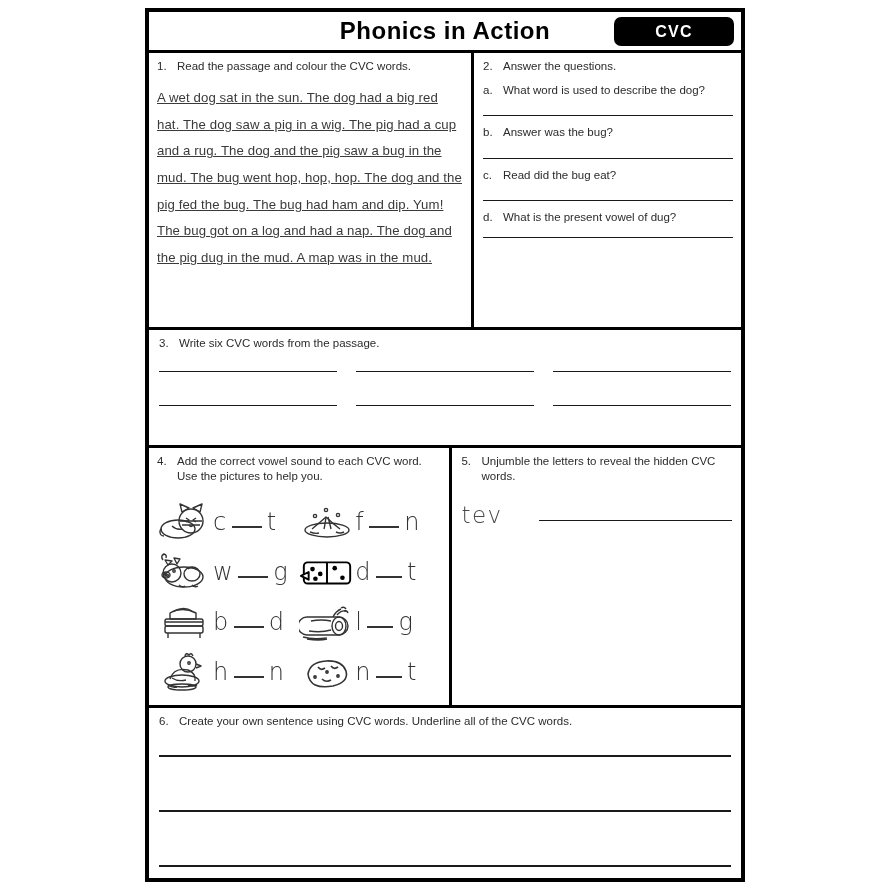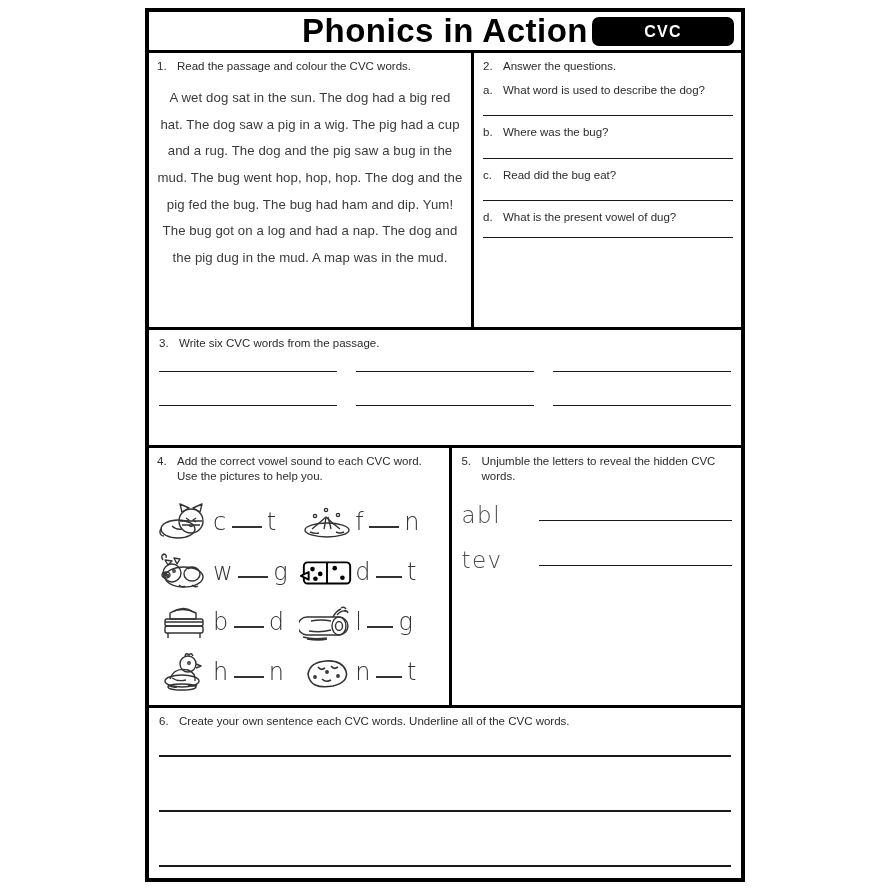--- a/index.html
+++ b/index.html
@@ -10,25 +10,25 @@
     border:4px solid #000;background:#fff;box-sizing:border-box;
     display:flex;flex-direction:column;
   }
 
   
   .header{
     position:relative;height:41px;flex:0 0 41px;border-bottom:3px solid #000;
     display:flex;align-items:center;justify-content:center;box-sizing:border-box;
   }
   .header-title{
-    font-size:33px;font-weight:bold;letter-spacing:.5px;color:#000;
+    font-size:24px;font-weight:bold;letter-spacing:.5px;color:#000;
     white-space:nowrap;
   }
   .badge{
-    position:absolute;right:7px;top:5px;width:142px;height:29px;
+    position:absolute;right:7px;top:5px;width:120px;height:29px;
     background:#000;border-radius:7px;color:#fff;
     display:flex;align-items:center;justify-content:center;
     font-size:16px;font-weight:bold;letter-spacing:1.2px;box-sizing:border-box;
   }
 
   
   .row{display:flex;box-sizing:border-box;}
   .box{box-sizing:border-box;position:relative;}
   .bb{border-bottom:3px solid #000;}
   .br{border-right:3px solid #000;}
@@ -36,22 +36,22 @@
   .qnum{
     display:flex;align-items:flex-start;gap:7px;
     font-size:11.5px;color:#2b2b2b;line-height:1.32;
   }
   .qnum .n{min-width:13px;text-align:left;flex:0 0 auto;}
   .qnum .t{flex:1 1 auto;}
 
   
   .sec1{width:325px;padding:6px 8px 4px 8px;}
   .passage{
-    margin-top:11px;text-align:center;font-size:13.2px;color:#3a3a3a;
-    line-height:2.02;letter-spacing:.1px;
+    margin-top:11px;text-align:left;font-size:13.2px;color:#3a3a3a;
+    line-height:2.02;letter-spacing:.1px;text-decoration:underline;
   }
 
   
   .sec2{flex:1 1 auto;padding:6px 8px 4px 9px;}
   .qitem{margin-top:9px;}
   .qitem:first-of-type{margin-top:7px;}
   .qline{
     border-bottom:1.6px solid #1a1a1a;margin-top:17px;
   }
   .qline.short{margin-top:12px;}
@@ -126,21 +126,21 @@
         <div class="qnum">
           <span class="n">a.</span>
           <span class="t">What word is used to describe the dog?</span>
         </div>
         <div class="qline"></div>
       </div>
 
       <div class="qitem">
         <div class="qnum">
           <span class="n">b.</span>
-          <span class="t">Where was the bug?</span>
+          <span class="t">Answer was the bug?</span>
         </div>
         <div class="qline"></div>
       </div>
 
       <div class="qitem">
         <div class="qnum">
           <span class="n">c.</span>
           <span class="t">Read did the bug eat?</span>
         </div>
         <div class="qline"></div>
@@ -363,35 +363,31 @@
       </div>
     </div>
 
     <div class="box sec5">
       <div class="qnum">
         <span class="n">5.</span>
         <span class="t">Unjumble the letters to reveal the hidden CVC words.</span>
       </div>
       <div class="jumble-list">
         <div class="jumble-row">
-          <div class="jumble-word">abl</div>
-          <div class="jumble-line"></div>
-        </div>
-        <div class="jumble-row">
           <div class="jumble-word">tev</div>
           <div class="jumble-line"></div>
         </div>
       </div>
     </div>
   </div>
 
   <div class="box sec6">
     <div class="qnum">
       <span class="n">6.</span>
-      <span class="t">Create your own sentence each CVC words. Underline all of the CVC words.</span>
+      <span class="t">Create your own sentence using CVC words. Underline all of the CVC words.</span>
     </div>
     <div class="s6lines">
       <div class="s6line"></div>
       <div class="s6line"></div>
       <div class="s6line"></div>
     </div>
 
   </div>
 
 </div>

